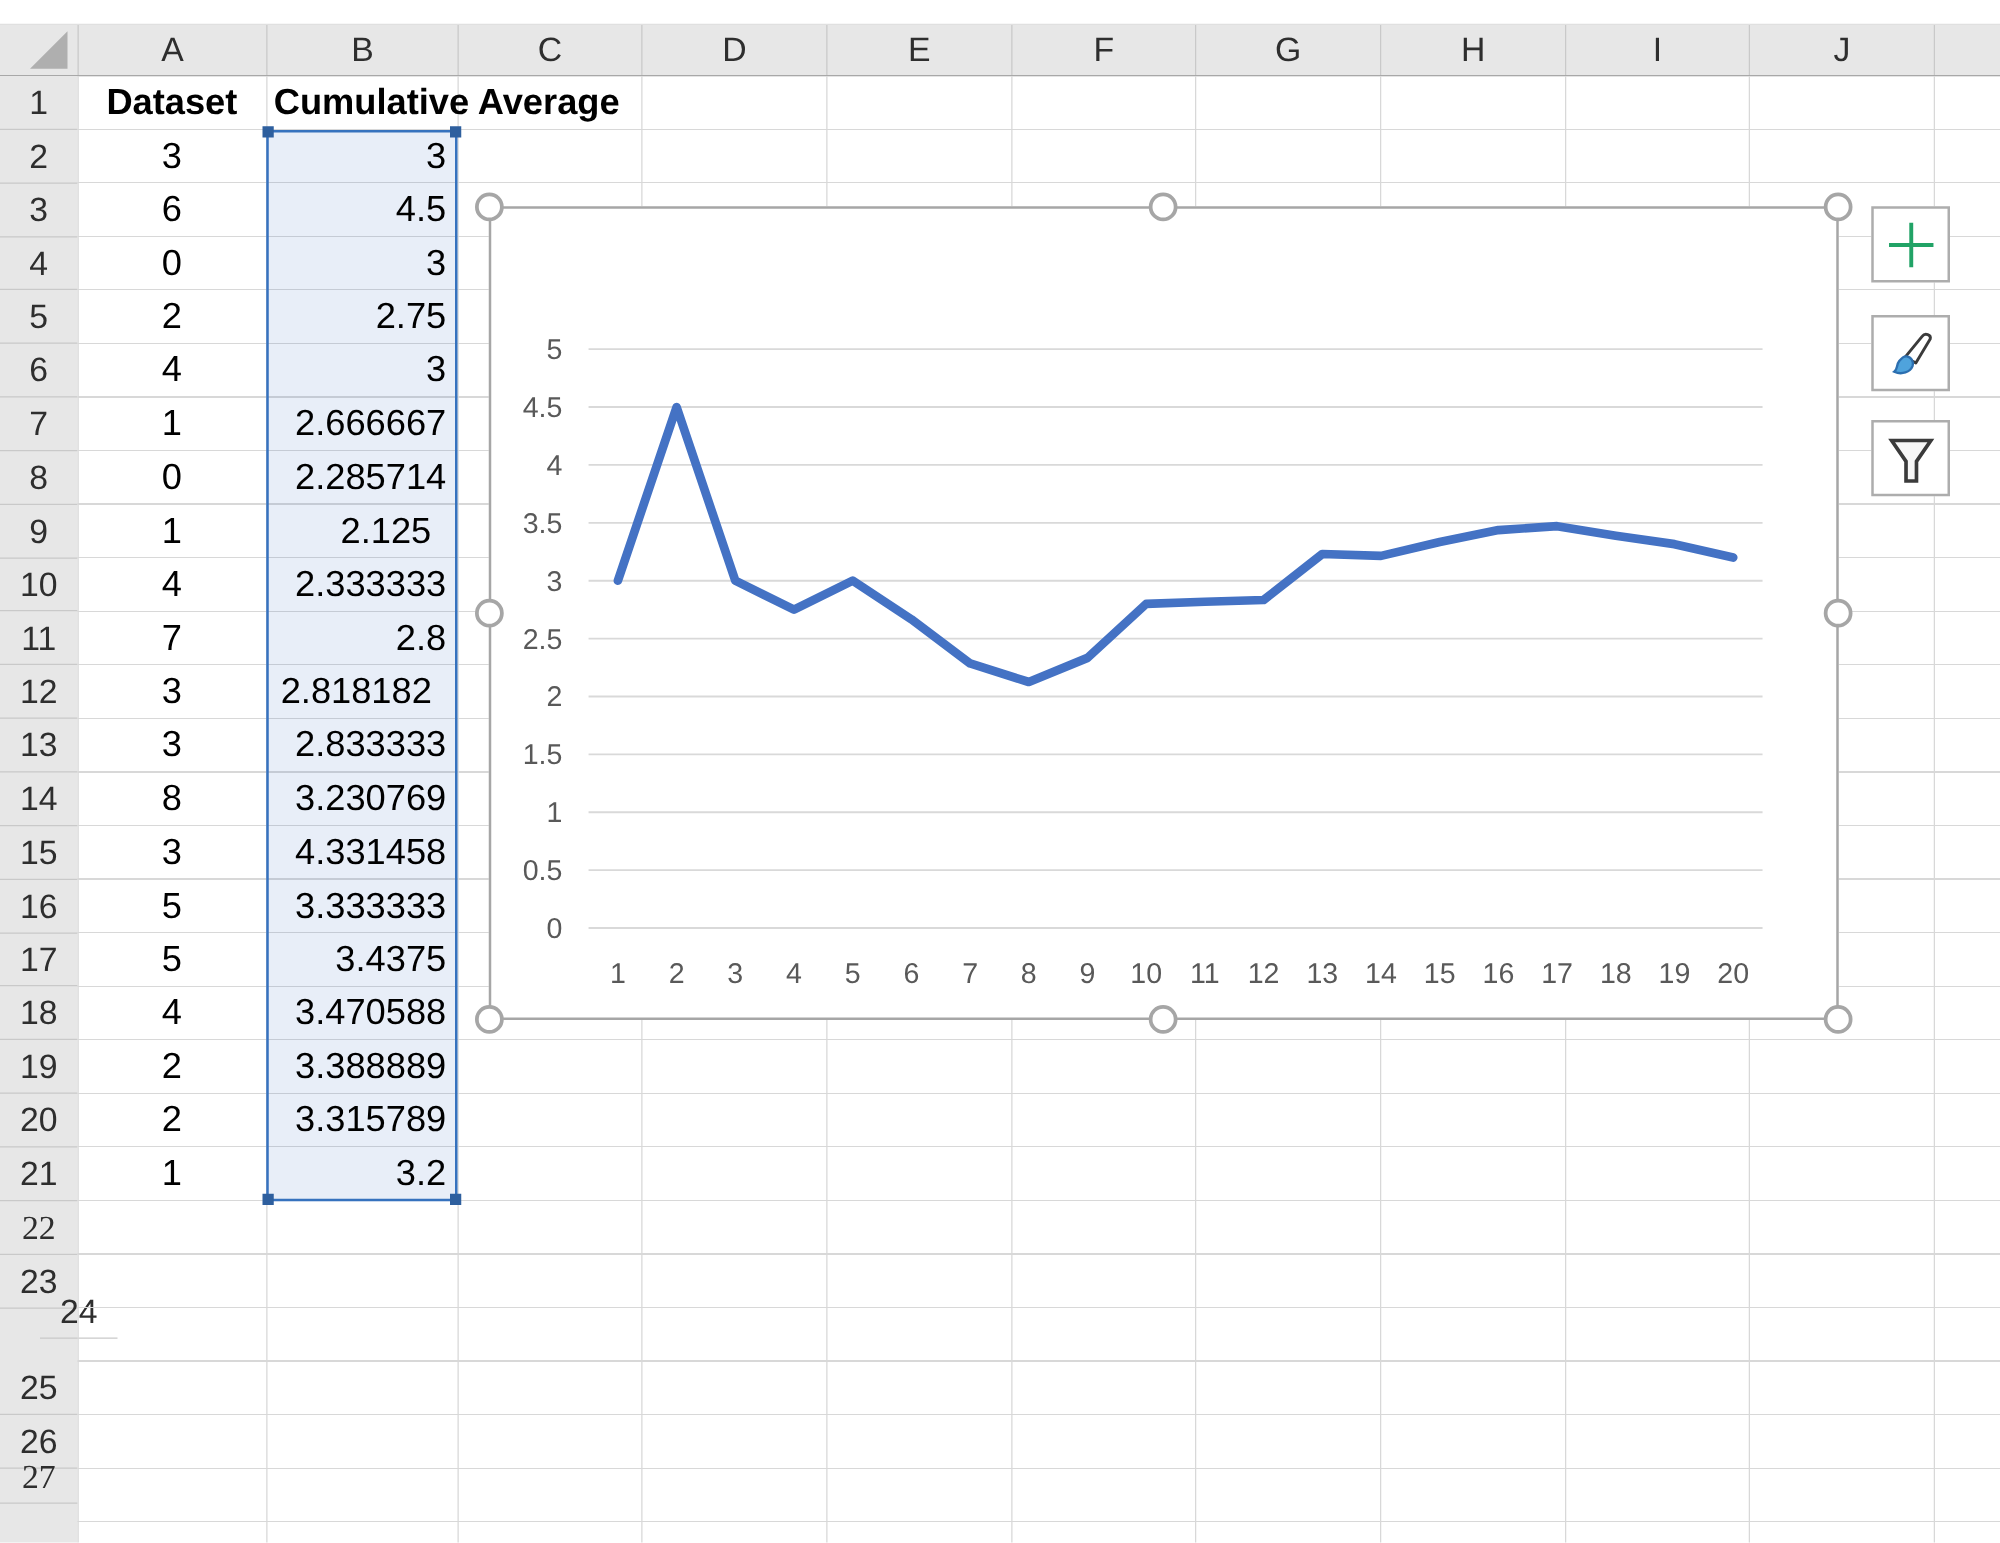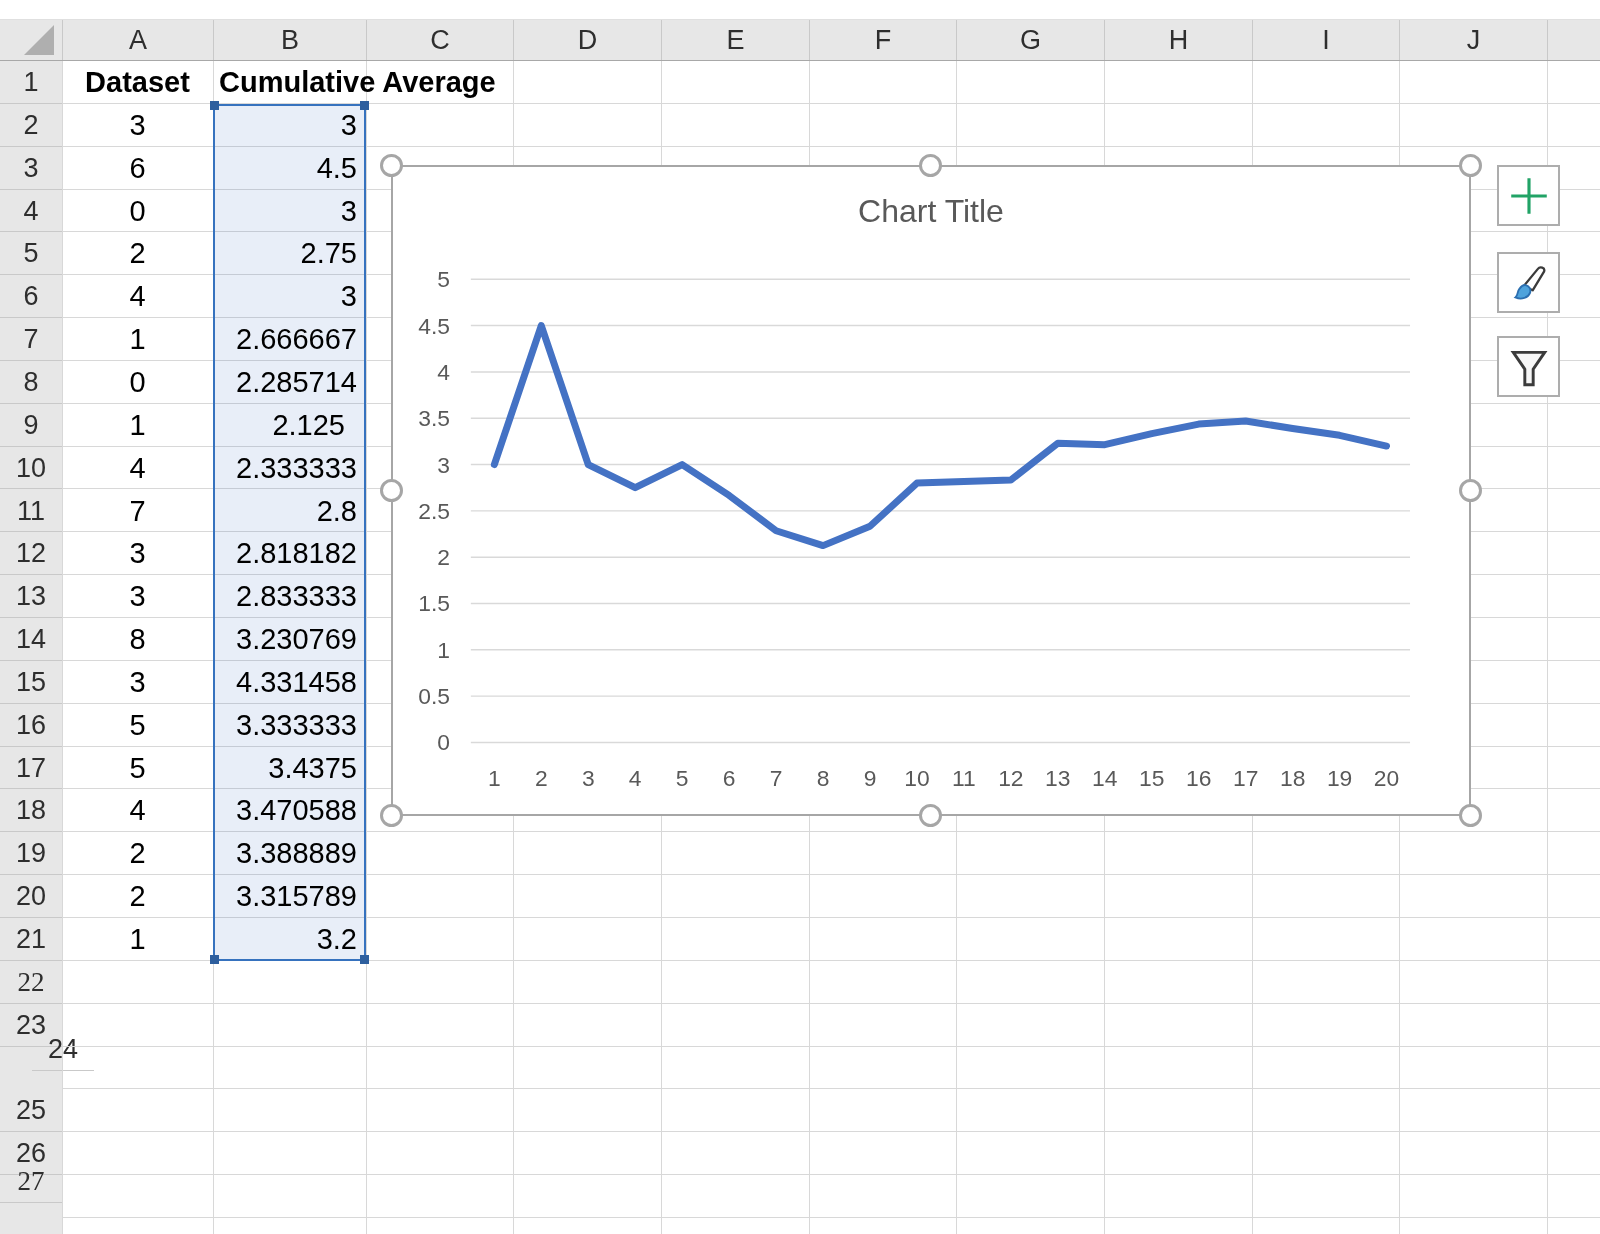--- a/index.html
+++ b/index.html
@@ -141,42 +141,41 @@
       <div class="cell right" style="left: 213px; width: 144px; top: 103.85px; height: 42.85px; line-height: 42.85px;">3</div>
       <div class="cell right" style="left: 213px; width: 144px; top: 146.7px; height: 42.85px; line-height: 42.85px;">4.5</div>
       <div class="cell right" style="left: 213px; width: 144px; top: 189.55px; height: 42.85px; line-height: 42.85px;">3</div>
       <div class="cell right" style="left: 213px; width: 144px; top: 232.4px; height: 42.85px; line-height: 42.85px;">2.75</div>
       <div class="cell right" style="left: 213px; width: 144px; top: 275.25px; height: 42.85px; line-height: 42.85px;">3</div>
       <div class="cell right" style="left: 213px; width: 144px; top: 318.1px; height: 42.85px; line-height: 42.85px;">2.666667</div>
       <div class="cell right" style="left: 213px; width: 144px; top: 360.95px; height: 42.85px; line-height: 42.85px;">2.285714</div>
       <div class="cell right" style="left: 201px; width: 144px; top: 403.8px; height: 42.85px; line-height: 42.85px;">2.125</div>
       <div class="cell right" style="left: 213px; width: 144px; top: 446.65px; height: 42.85px; line-height: 42.85px;">2.333333</div>
       <div class="cell right" style="left: 213px; width: 144px; top: 489.5px; height: 42.85px; line-height: 42.85px;">2.8</div>
-      <div class="cell right" style="left: 213px; width: 144px; top: 532.35px; height: 42.85px; line-height: 42.85px;">2.818182</div>
+      <div class="cell right" style="left: 213px; width: 144px; top: 532.35px; height: 42.85px; line-height: 42.85px; text-align: center;">2.818182</div>
       <div class="cell right" style="left: 213px; width: 144px; top: 575.2px; height: 42.85px; line-height: 42.85px;">2.833333</div>
       <div class="cell right" style="left: 213px; width: 144px; top: 618.05px; height: 42.85px; line-height: 42.85px;">3.230769</div>
       <div class="cell right" style="left: 213px; width: 144px; top: 660.9px; height: 42.85px; line-height: 42.85px;">4.331458</div>
       <div class="cell right" style="left: 213px; width: 144px; top: 703.75px; height: 42.85px; line-height: 42.85px;">3.333333</div>
       <div class="cell right" style="left: 213px; width: 144px; top: 746.6px; height: 42.85px; line-height: 42.85px;">3.4375</div>
       <div class="cell right" style="left: 213px; width: 144px; top: 789.45px; height: 42.85px; line-height: 42.85px;">3.470588</div>
       <div class="cell right" style="left: 213px; width: 144px; top: 832.3px; height: 42.85px; line-height: 42.85px;">3.388889</div>
       <div class="cell right" style="left: 213px; width: 144px; top: 875.15px; height: 42.85px; line-height: 42.85px;">3.315789</div>
       <div class="cell right" style="left: 213px; width: 144px; top: 918px; height: 42.85px; line-height: 42.85px;">3.2</div>
     </div>
 
   <div id="sel-fill"></div>
   <div id="sel-border">
     <div class="sel-square" style="left:-5px;top:-5px;"></div>
     <div class="sel-square" style="right:-5px;top:-5px;"></div>
     <div class="sel-square" style="left:-5px;bottom:-5px;"></div>
     <div class="sel-square" style="right:-5px;bottom:-5px;"></div>
   </div>
 
   <div id="chart">
-    <div id="chart-title">Chart Title</div>
     <svg id="plot-svg" viewBox="0 0 1080 651">
         <line x1="77" y1="579" x2="1022" y2="579" stroke="#D9D9D9" stroke-width="1.5"></line>
         <text x="56" y="587" text-anchor="end" font-size="23" fill="#595959" font-family="&quot;Liberation Sans&quot;,&quot;DejaVu Sans&quot;,sans-serif">0</text>
         <line x1="77" y1="532.4000000000001" x2="1022" y2="532.4000000000001" stroke="#D9D9D9" stroke-width="1.5"></line>
         <text x="56" y="540.4000000000001" text-anchor="end" font-size="23" fill="#595959" font-family="&quot;Liberation Sans&quot;,&quot;DejaVu Sans&quot;,sans-serif">0.5</text>
         <line x1="77" y1="485.8" x2="1022" y2="485.8" stroke="#D9D9D9" stroke-width="1.5"></line>
         <text x="56" y="493.8" text-anchor="end" font-size="23" fill="#595959" font-family="&quot;Liberation Sans&quot;,&quot;DejaVu Sans&quot;,sans-serif">1</text>
         <line x1="77" y1="439.2" x2="1022" y2="439.2" stroke="#D9D9D9" stroke-width="1.5"></line>
         <text x="56" y="447.2" text-anchor="end" font-size="23" fill="#595959" font-family="&quot;Liberation Sans&quot;,&quot;DejaVu Sans&quot;,sans-serif">1.5</text>
         <line x1="77" y1="392.59999999999997" x2="1022" y2="392.59999999999997" stroke="#D9D9D9" stroke-width="1.5"></line>

